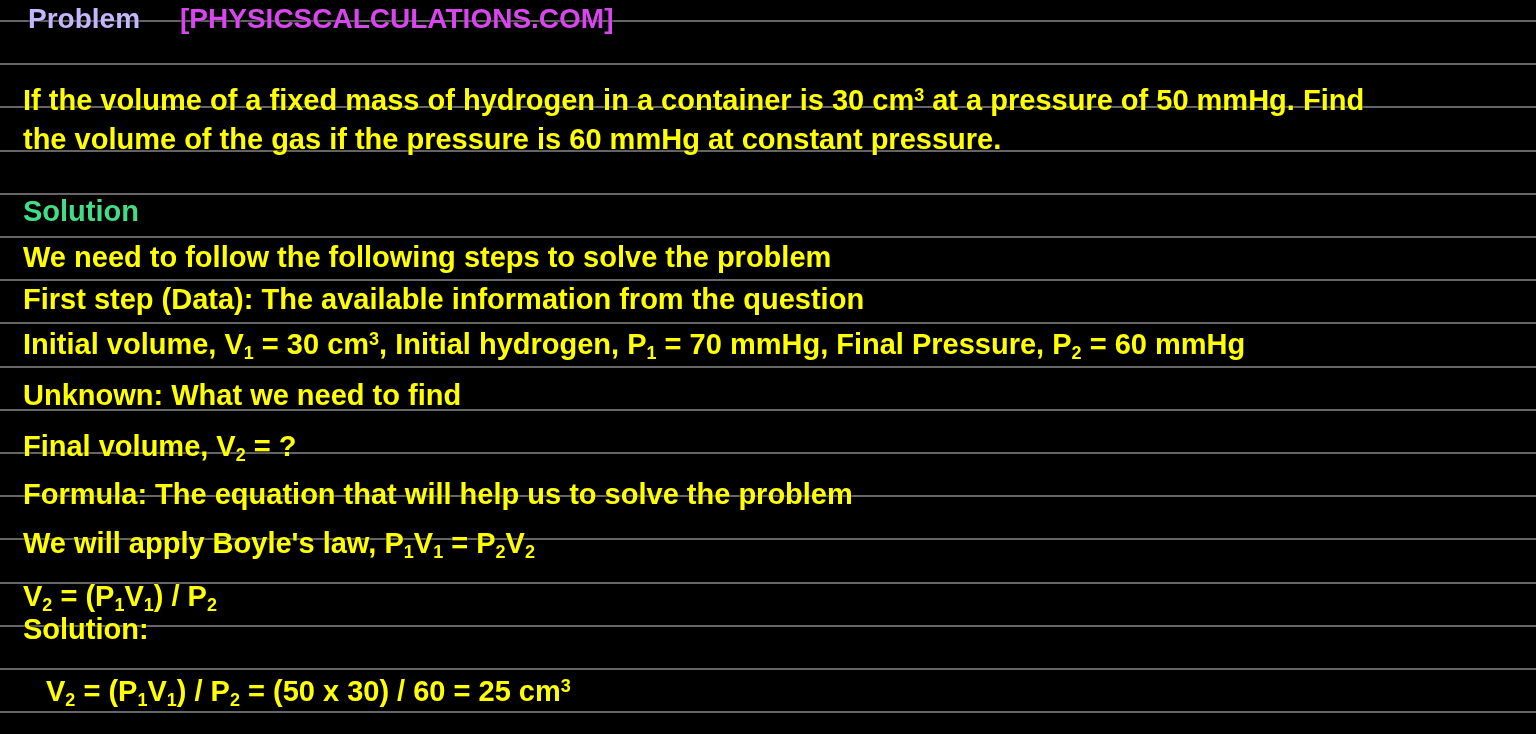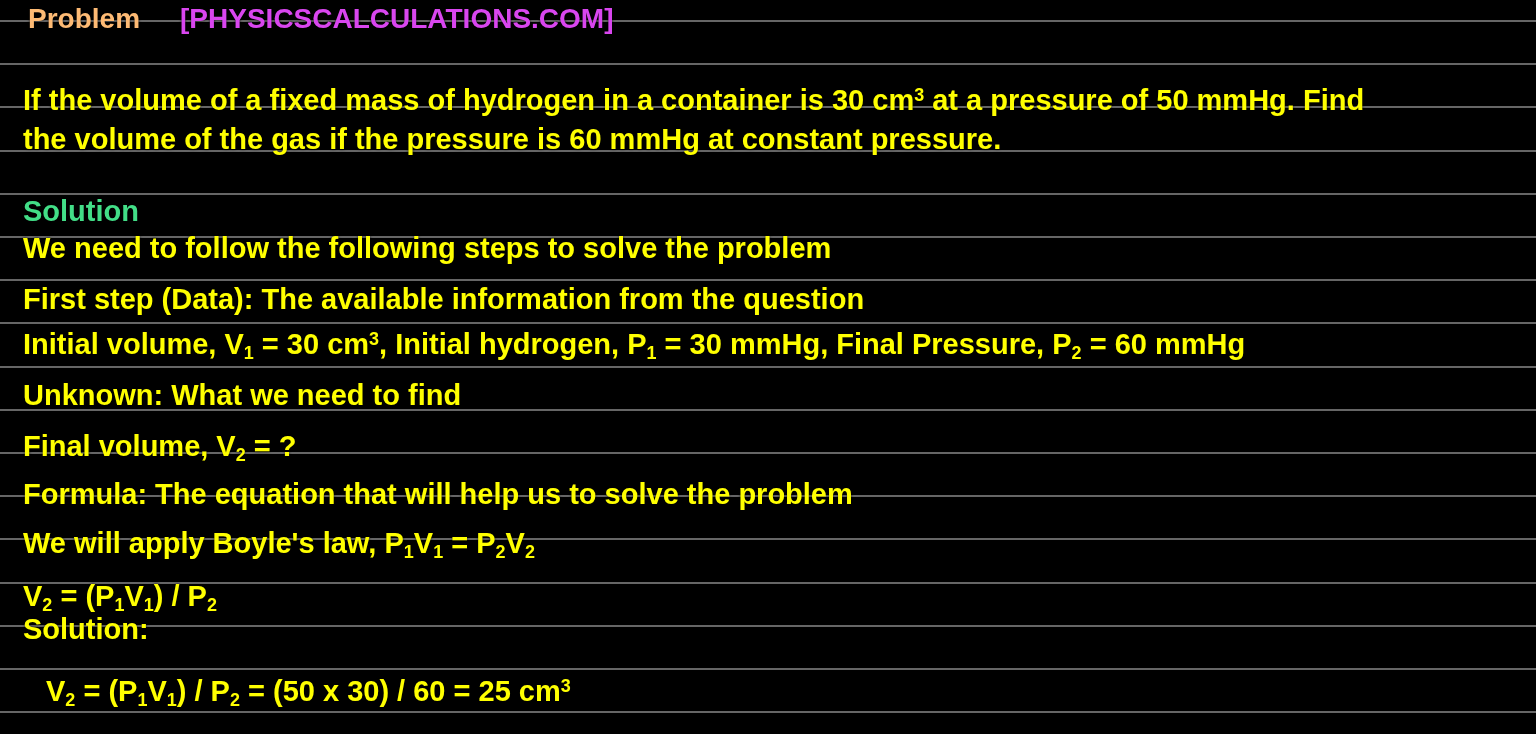--- a/index.html
+++ b/index.html
@@ -53,27 +53,27 @@
     top: -0.52em;
     line-height: 0;
   }
 </style>
 </head>
 <body>
 
 <div class="screen">
   <div class="ruled-lines"></div>
 
-<div class="row header" style="top: 2px;"><span style="color: #fdba74;">Problem</span><span style="color: #d946ef; margin-left: 40px;">[PHYSICSCALCULATIONS.COM]</span></div>
+<div class="row header" style="top: 2px;"><span style="color: #c4b5fd;">Problem</span><span style="color: #d946ef; margin-left: 40px;">[PHYSICSCALCULATIONS.COM]</span></div>
     <div class="row" style="top: 77px; margin-top: 6px;"><span>If the volume of a fixed mass of hydrogen in a container is 30 cm</span><sup>3</sup><span> at a pressure of 50 mmHg. Find</span></div>
     <div class="row" style="top: 122px;"><span>the volume of the gas if the pressure is 60 mmHg at constant pressure.</span></div>
     <div class="row" style="top: 194px; color: rgb(66, 222, 135);"><span>Solution</span></div>
-    <div class="row" style="top: 231px;"><span>We need to follow the following steps to solve the problem</span></div>
+    <div class="row" style="top: 240px;"><span>We need to follow the following steps to solve the problem</span></div>
     <div class="row" style="top: 282px;"><span>First step (Data): The available information from the question</span></div>
-    <div class="row" style="top: 327px;"><span>Initial volume, V</span><sub>1</sub><span> = 30 cm</span><sup>3</sup><span>, Initial hydrogen, P</span><sub>1</sub><span> = 30 mmHg, Final Pressure, P</span><sub>2</sub><span> = 60 mmHg</span></div>
+    <div class="row" style="top: 327px;"><span>Initial volume, V</span><sub>1</sub><span> = 30 cm</span><sup>3</sup><span>, Initial hydrogen, P</span><sub>1</sub><span> = 70 mmHg, Final Pressure, P</span><sub>2</sub><span> = 60 mmHg</span></div>
     <div class="row" style="top: 378px;"><span>Unknown: What we need to find</span></div>
     <div class="row" style="top: 429px;"><span>Final volume, V</span><sub>2</sub><span> = ?</span></div>
     <div class="row" style="top: 477px;"><span>Formula: The equation that will help us to solve the problem</span></div>
     <div class="row" style="top: 526px;"><span>We will apply Boyle's law, P</span><sub>1</sub><span>V</span><sub>1</sub><span> = P</span><sub>2</sub><span>V</span><sub>2</sub></div>
     <div class="row" style="top: 579px;"><span>V</span><sub>2</sub><span> = (P</span><sub>1</sub><span>V</span><sub>1</sub><span>) / P</span><sub>2</sub></div>
     <div class="row" style="top: 612px;"><span>Solution:</span></div>
     <div class="row" style="top: 674px; margin-left: 23px;"><span>V</span><sub>2</sub><span> = (P</span><sub>1</sub><span>V</span><sub>1</sub><span>) / P</span><sub>2</sub><span> = (50 x 30) / 60 = 25 cm</span><sup>3</sup></div>
   </div>
 
 </body></html>

